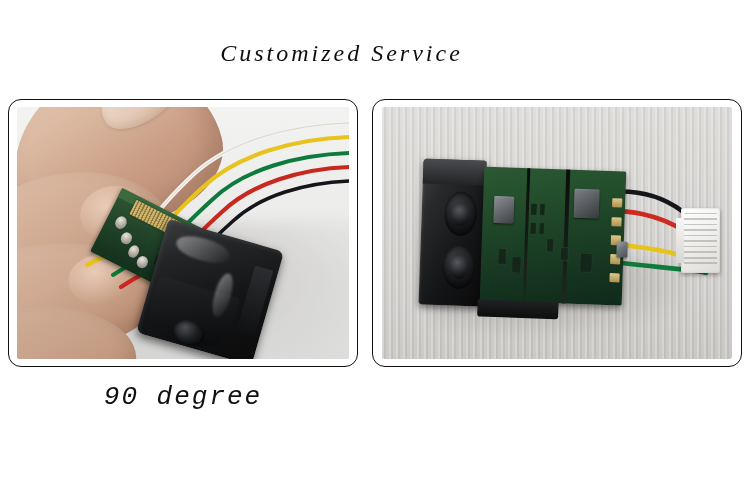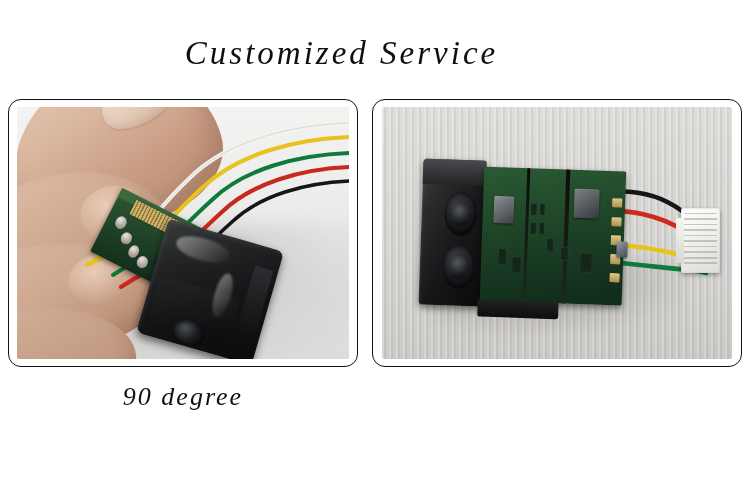--- a/index.html
+++ b/index.html
@@ -12,21 +12,21 @@
   }
   .page{position:relative;width:750px;height:500px;}
 
   
   .title{
     position:absolute;left:0;top:33px;width:683px;
     text-align:center;
     font-family:"Liberation Serif", serif;
     font-style:italic;
     font-weight:400;
-    font-size:33px;
+    font-size:24px;
     letter-spacing:3px;
     color:#100f0d;
     line-height:40px;
     white-space:nowrap;
   }
 
   
   .panel{
     position:absolute;
     border:1.6px solid #111111;
@@ -50,21 +50,21 @@
     position:absolute;
     text-align:center;
     font-family:"Liberation Serif", serif;
     font-style:italic;
     font-weight:400;
     font-size:26px;
     letter-spacing:2px;
     color:#111111;
     white-space:nowrap;
   }
-  .caption.left {left:8px;  top:382px; width:350px;}
+  .caption.left {left:8px;  top:382px; width:350px;font-family:Liberation Mono, monospace;}
   .caption.right{left:372px;top:382px; width:370px;}
 
   
   .scene-left{position:absolute;inset:0;background:#e9e9e7;}
   .lp-bg{
     position:absolute;inset:0;
     background:
       linear-gradient(178deg,#f3f3f1 0%,#ececeb 42%,#e3e3e2 70%,#dcdcdb 100%);
   }
   .lp-bg-shadow{

